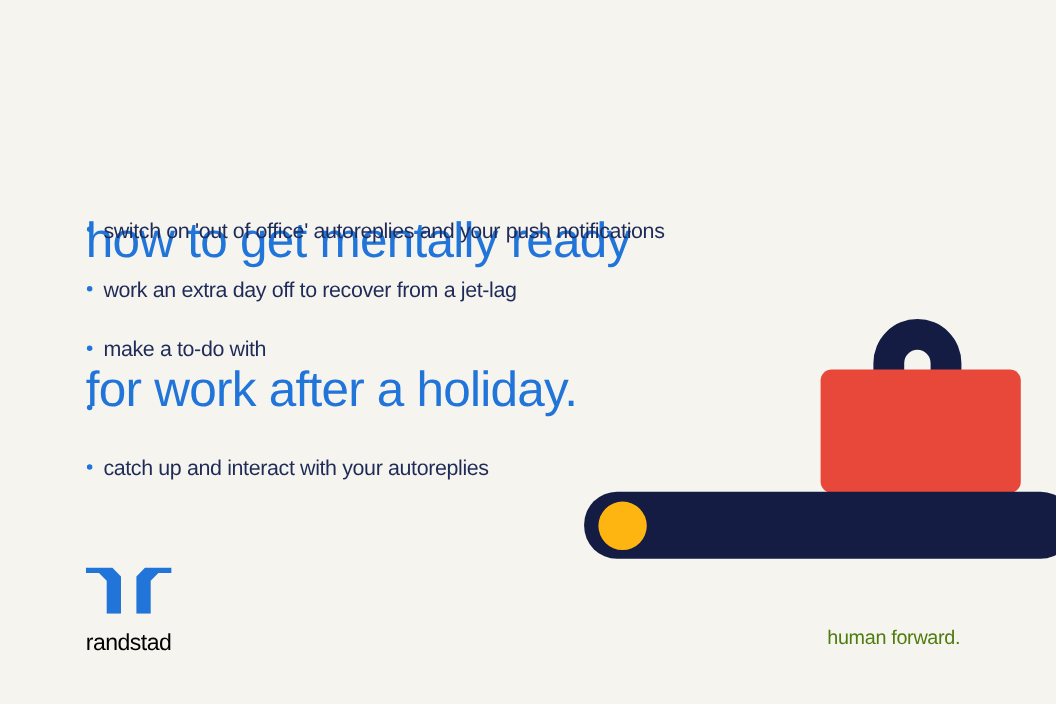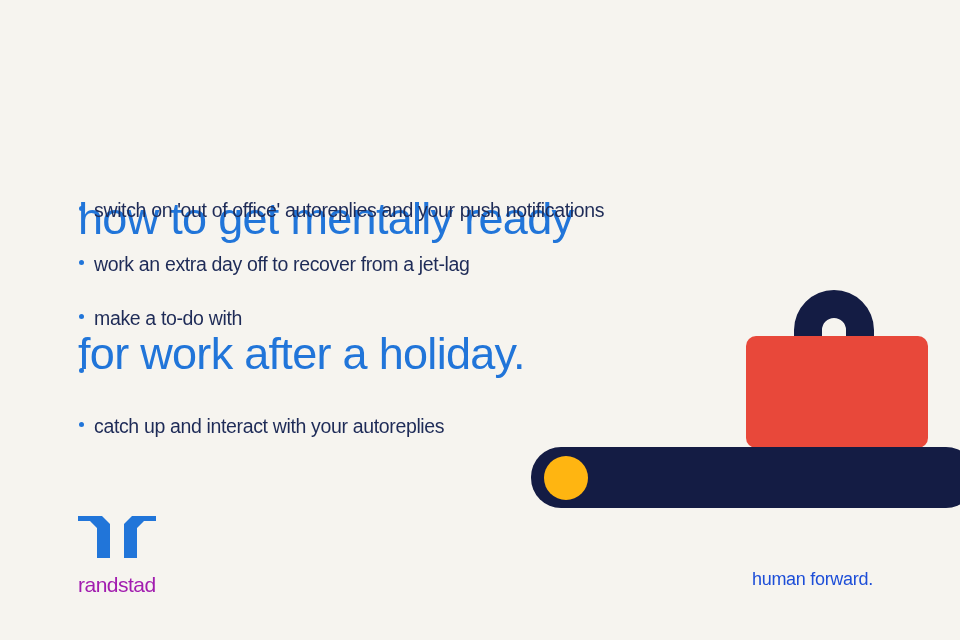--- a/index.html
+++ b/index.html
@@ -82,32 +82,32 @@
     top: 516px;
   }
   .logo-mark {
     display: block;
     width: 78px;
     height: 42px;
   }
   .logo-word {
     display: block;
     margin-top: 16px;
-    color: #a21caf;
+    color: #000000;
     font-size: 21px;
     line-height: 21px;
     letter-spacing: -0.5px;
   }
 
   
   .tagline {
     position: absolute;
     left: 752px;
     top: 568px;
-    color: #1d4ed8;
+    color: #4d7c0f;
     font-size: 18px;
     line-height: 22px;
     letter-spacing: -0.3px;
     white-space: nowrap;
   }
 </style>
 </head>
 <body>
 
 <div class="canvas">

